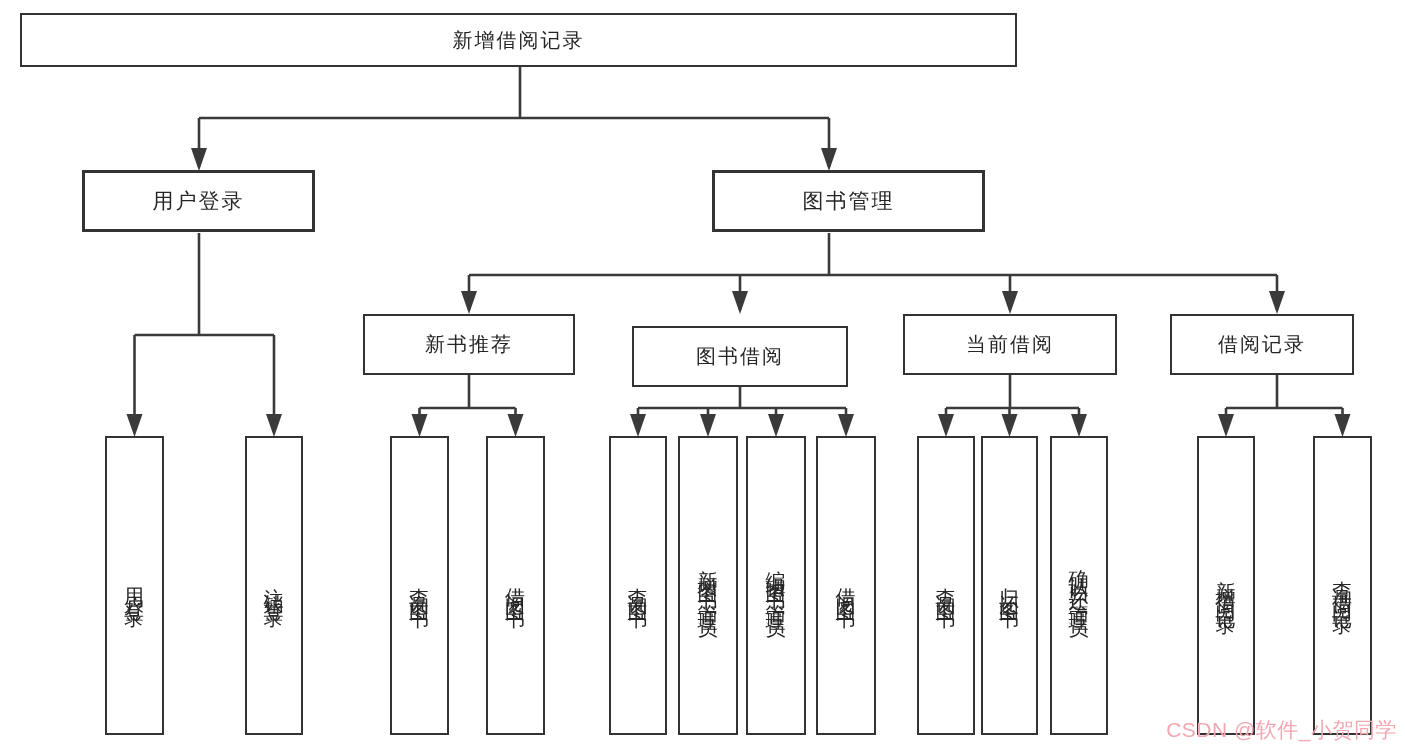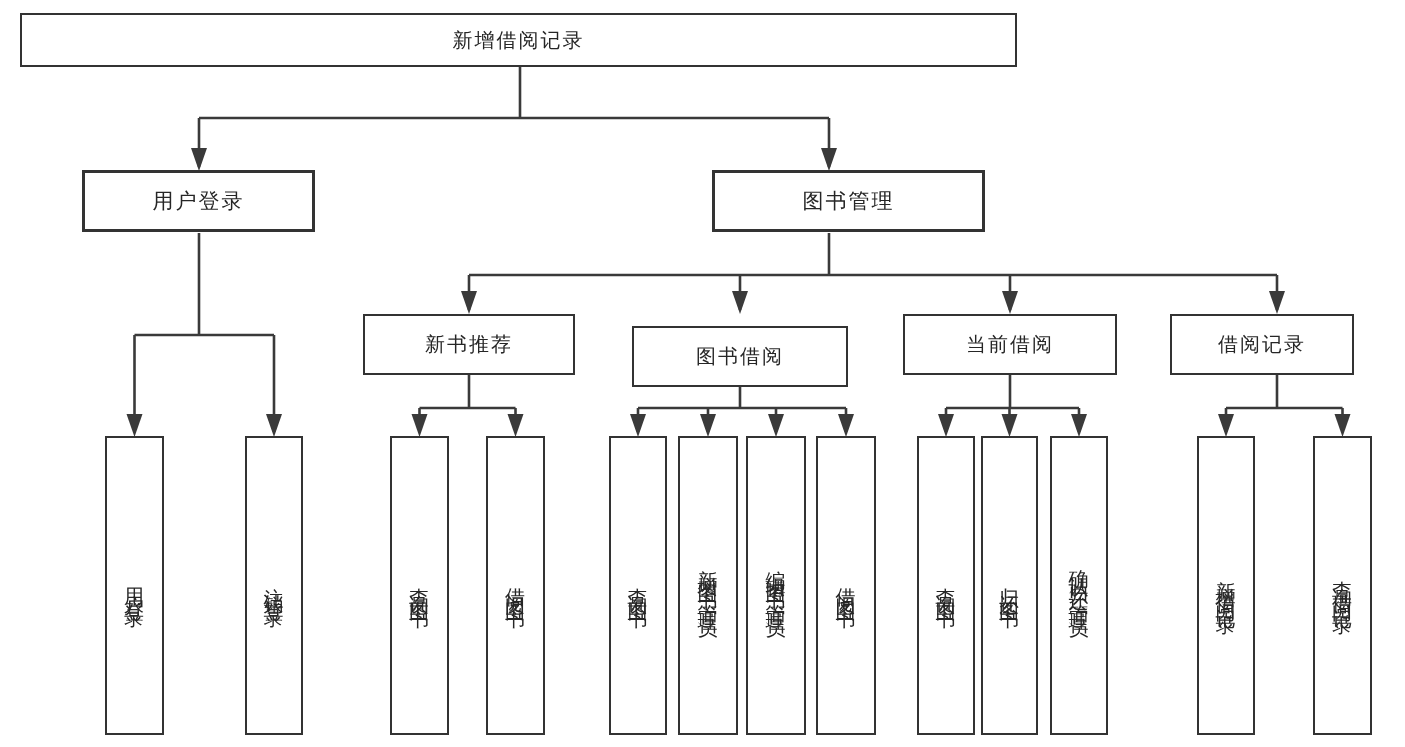--- a/index.html
+++ b/index.html
@@ -158,14 +158,15 @@
     <span class="vlabel">确认归还（管理员）</span>
   </div>
 
   <div class="vnode e1">
     <span class="vlabel">新增借阅记录</span>
   </div>
   <div class="vnode e2">
     <span class="vlabel">查询借阅记录</span>
   </div>
 
+  <div class="watermark">CSDN @软件_小贺同学</div>
 
 </div>
 
 </body></html>

